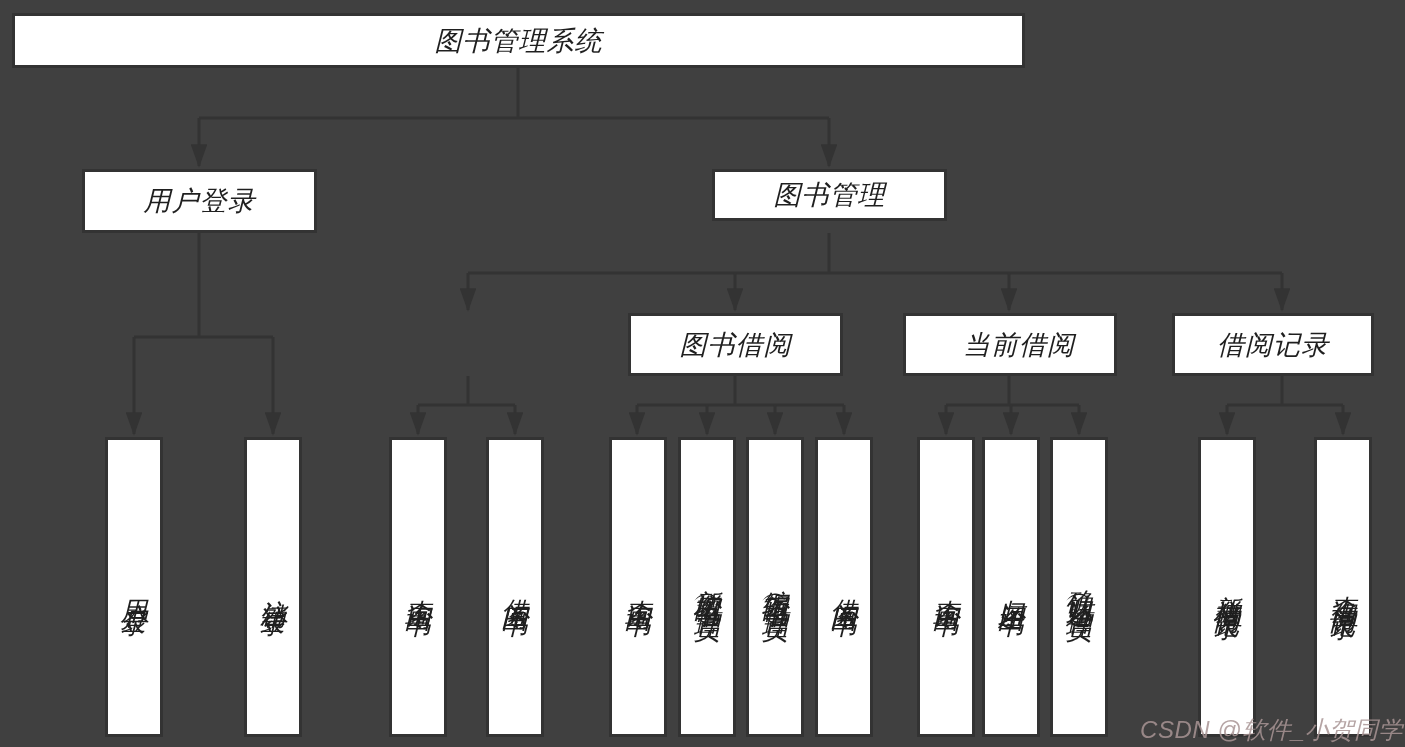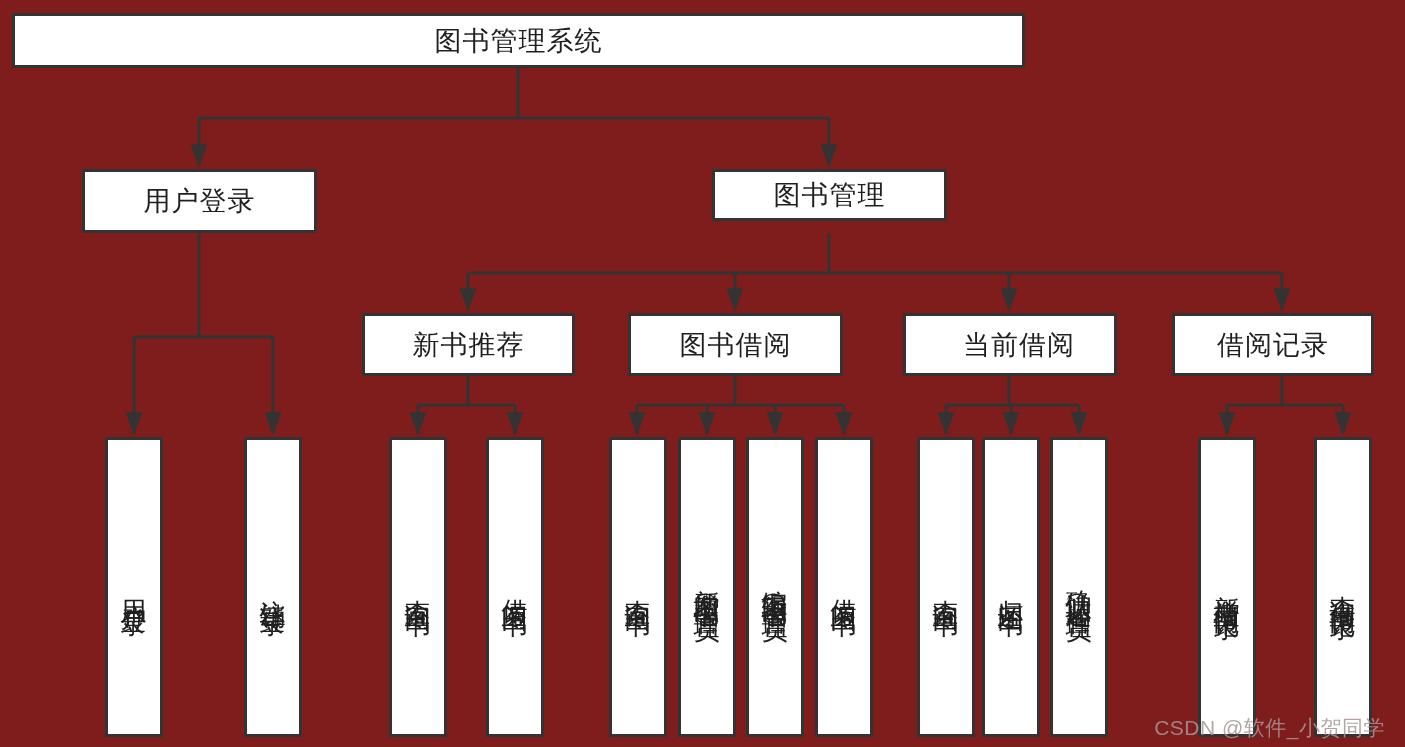--- a/index.html
+++ b/index.html
@@ -1,21 +1,22 @@
 <!DOCTYPE html>
 <html><head>
 <meta charset="utf-8">
 <style>
   html,body{margin:0;padding:0;background:#ffffff;}
   .stage{
     position:relative;
     width:1405px;height:747px;
-    background:#7f1d1d;
+    background:#404040;
     font-family:"Liberation Sans", sans-serif;
     overflow:hidden;
+    font-style:italic;
   }
   .wires{position:absolute;left:0;top:0;}
   .wire{stroke:#333333;stroke-width:3;fill:none;}
   .arrow{marker-end:url(#arrowhead);}
   .hbox{
     position:absolute;
     box-sizing:border-box;
     background:#ffffff;
     border:3px solid #333333;
     display:flex;align-items:center;justify-content:center;
@@ -54,22 +55,22 @@
   .v-add{left:678px;}
   .v-edit{left:746px;}
   .v-b2{left:815px;}
   .v-q3{left:917px;}
   .v-return{left:982px;}
   .v-confirm{left:1050px;}
   .v-addrec{left:1198px;}
   .v-qrec{left:1314px;}
   .watermark{
     position:absolute;
-    right:20px;top:714px;
-    font-size:21px;
+    right:2px;top:714px;
+    font-size:24px;
     color:rgba(168,148,148,0.85);
     letter-spacing:0.5px;
     white-space:nowrap;
   }
 </style>
 </head>
 <body>
 
 <div class="stage">
 
@@ -112,21 +113,20 @@
     <path class="wire" d="M1282 376 L1282 405 M1227 405 L1343 405"></path>
     <path class="wire arrow" d="M1227 405 L1227 434"></path>
     <path class="wire arrow" d="M1343 405 L1343 434"></path>
   </svg>
 
   <div class="hbox root-box">图书管理系统</div>
 
   <div class="hbox l1-user">用户登录</div>
   <div class="hbox l1-book">图书管理</div>
 
-  <div class="hbox l2 l2-recommend">新书推荐</div>
   <div class="hbox l2 l2-borrow">图书借阅</div>
   <div class="hbox l2 l2-current">当前借阅</div>
   <div class="hbox l2 l2-records">借阅记录</div>
 
   <div class="vbox v-userlogin">用户登录</div>
   <div class="vbox v-logout">注销登录</div>
 
   <div class="vbox v-q1">查询图书</div>
   <div class="vbox v-b1">借阅图书</div>
 

